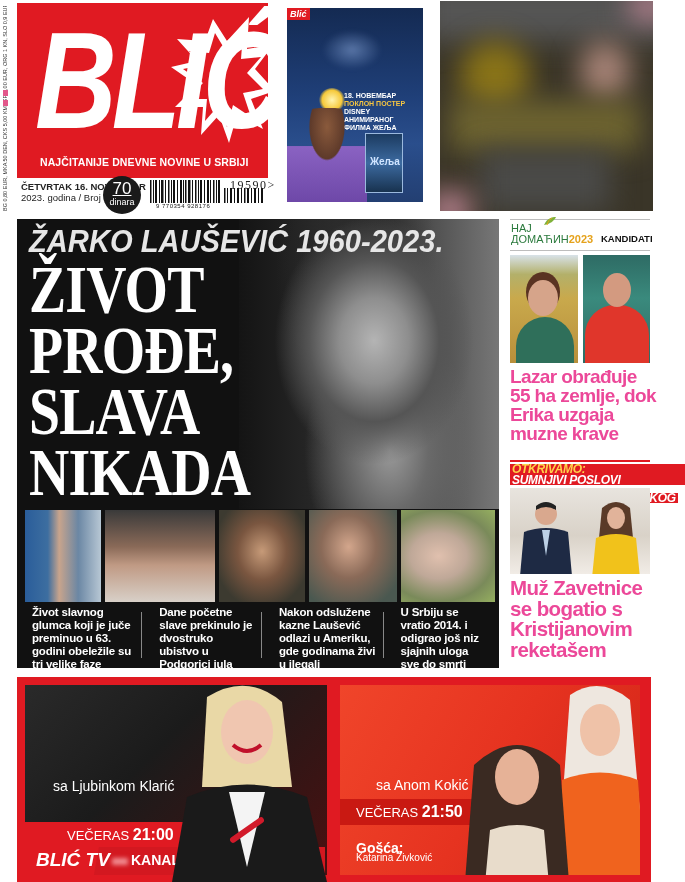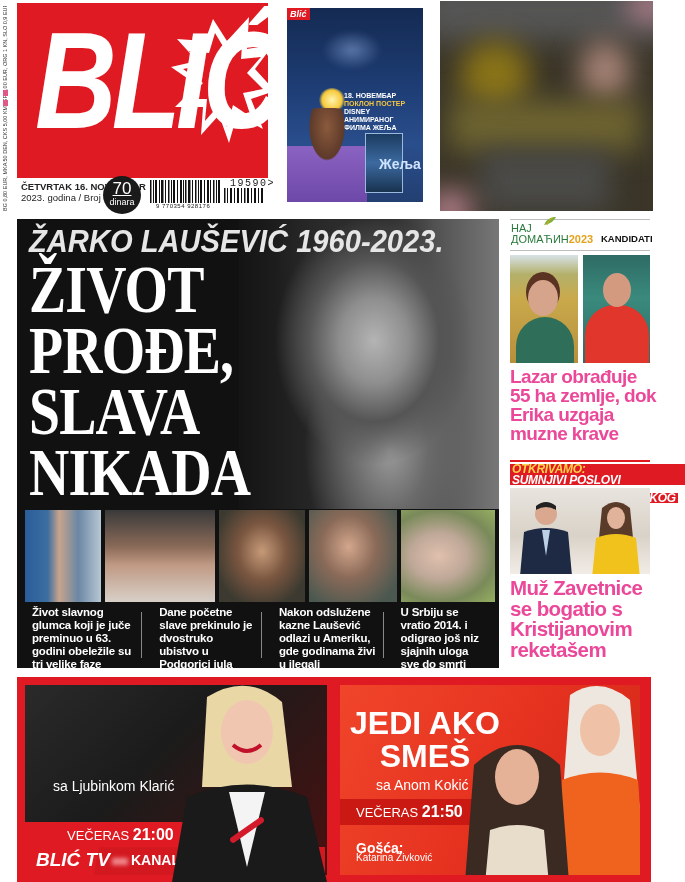--- a/index.html
+++ b/index.html
@@ -35,40 +35,40 @@
   .dateline .sub { font-weight: 400; }
   .price-circle {
     left: 103px; top: 176px; width: 38px; height: 38px; border-radius: 50%;
     background: #1a1a1a; color: #fff; text-align: center;
   }
   .price-circle .num { font-size: 17px; line-height: 19px; margin-top: 3px; text-decoration: underline; }
   .price-circle .cur { font-size: 9px; line-height: 9px; }
   .barcode { left: 150px; top: 180px; width: 70px; height: 23px; }
   .barcode2 { left: 224px; top: 188px; width: 40px; height: 15px; }
   .barcode-num { left: 156px; top: 203px; font-size: 6px; color: #222; letter-spacing: 0.5px; }
-  .issue-code { left: 230px; top: 178px; font-size: 10px; color: #222; letter-spacing: 1.5px; font-family: Liberation Mono, monospace; }
+  .issue-code { left: 230px; top: 178px; font-size: 12px; color: #222; letter-spacing: 1.5px; font-family: Liberation Serif, serif; }
 
   
   .promo { left: 287px; top: 8px; width: 136px; height: 194px; overflow: hidden;
     background: linear-gradient(180deg, #142a52 0%, #1f3f78 45%, #2a4e8c 70%, #233f72 100%); }
   .promo-badge { position: absolute; left: 0; top: 0; background: #e01a22; color: #fff;
     font-size: 9px; font-weight: 900; font-style: italic; padding: 1px 3px; }
   .promo-title-blur { position: absolute; left: 35px; top: 22px; width: 60px; height: 40px;
     background: radial-gradient(ellipse, rgba(140,170,220,0.55), rgba(20,40,80,0) 70%); filter: blur(2px); }
   .promo-star { position: absolute; left: 32px; top: 80px; width: 26px; height: 24px; border-radius: 50%;
     background: radial-gradient(circle, #fff4b0 0%, #f6c93a 55%, rgba(246,201,58,0) 75%); }
   .promo-text { position: absolute; left: 57px; top: 84px; font-size: 7px; line-height: 8px; font-weight: 700; color: #fff; }
   .promo-text .gold { color: #f5c542; }
   .promo-girl { position: absolute; left: 0; top: 100px; width: 80px; height: 94px;
     background: radial-gradient(ellipse at 50% 20%, #8a5a3c 0%, #5e3a2a 30%, rgba(0,0,0,0) 32%),
                 linear-gradient(180deg, rgba(0,0,0,0) 40%, #8a62c2 41%, #6e48a8 100%);
     border-radius: 40% 40% 0 0; }
   .promo-poster { position: absolute; left: 78px; top: 125px; width: 38px; height: 60px;
     background: linear-gradient(180deg, #1c3b60, #3c6aa0 50%, #18324f); border: 1px solid #9bb9de; }
-  .promo-poster span { position: absolute; left: 4px; top: 22px; color: #cfe4ff; font-size: 14px; font-weight: 700; margin-left: 9px; }
+  .promo-poster span { position: absolute; left: 4px; top: 22px; color: #cfe4ff; font-size: 10px; font-weight: 700; }
 
   
   .blur-ad { left: 440px; top: 1px; width: 213px; height: 210px; overflow: hidden; background: #3a3528; }
   .blur-ad div { position: absolute; filter: blur(14px); }
 
   
   .main { left: 17px; top: 219px; width: 482px; height: 449px; background: #111; overflow: hidden; }
   .portrait { position: absolute; right: 0; top: 0; width: 260px; height: 290px;
     background:
       radial-gradient(ellipse at 52% 42%, #b4b4b4 0%, #8e8e8e 18%, #555 34%, rgba(30,30,30,0) 52%),
@@ -153,20 +153,21 @@
 <div class="abs side-prices">BG 0,80 EUR, MKA 50 DEN, CKS 5,00 KM, GR 2,00 EUR, ORG 1 KN, SLO 0,9 EUR, CRO 0,95 EUR, INL 2,00 EUR</div>
 <div class="abs pink-sq" style="top:90px"></div>
 <div class="abs pink-sq" style="top:100px"></div>
 
 <div class="abs masthead">
   <svg class="burst" viewBox="0 0 110 135">
     <polygon fill="#fff" points="10,28 38,30 46,8 60,30 82,6 80,38 106,34 88,58 108,80 84,88 96,118 70,104 62,132 52,104 34,124 36,96 8,96 30,74 4,56 30,50"></polygon>
     <polygon fill="#e01a22" points="22,40 42,42 48,22 60,42 76,22 74,48 94,46 80,62 96,78 76,82 84,106 66,94 60,116 52,94 38,110 40,88 20,88 36,72 16,58 36,54"></polygon>
   </svg>
   <div class="logo-text">BLIĆ</div>
+  <div class="tagline">NAJČITANIJE DNEVNE NOVINE U SRBIJI</div>
 </div>
 
 <div class="abs dateline">
   <div>ČETVRTAK 16. NOVEMBAR</div>
   <div class="sub">2023. godina / Broj 9590</div>
 </div>
 <div class="abs price-circle">
   <div class="num">70</div>
   <div class="cur">dinara</div>
 </div>
@@ -328,24 +329,20 @@
   <svg class="host1" viewBox="0 0 175 205">
     <path d="M50 20 Q90 -5 125 25 L135 110 L45 110Z" fill="#e9d8a6"></path>
     <ellipse cx="90" cy="55" rx="26" ry="32" fill="#f0c6b0"></ellipse>
     <path d="M76 68 Q90 80 104 68" stroke="#c0102a" stroke-width="4" fill="none"></path>
     <path d="M15 205 L30 120 Q90 95 150 120 L170 205Z" fill="#1a1a1a"></path>
     <path d="M72 115 L90 190 L108 115Z" fill="#f4f4f4"></path>
     <rect x="70" y="150" width="40" height="6" rx="3" fill="#d21a2a" transform="rotate(-35 90 153)"></rect>
   </svg>
 
   <div class="jedi-panel">
-    <div class="jedi-title">
-      <div>JEDI AKO</div>
-      <div>SMEŠ</div>
-    </div>
     <div class="jedi-sub">sa Anom Kokić</div>
     <div class="jedi-time"><span>VEČERAS</span> <b>21:50</b></div>
     <div class="guest-lbl">Gošća:</div>
     <div class="guest-name">Katarina Živković</div>
     <svg class="host3" viewBox="0 0 95 200">
       <path d="M20 10 Q50 -10 80 15 L92 150 L10 150Z" fill="#eee7df"></path>
       <ellipse cx="50" cy="45" rx="20" ry="26" fill="#efc2a8"></ellipse>
       <path d="M5 200 L12 95 Q50 80 88 95 L95 200Z" fill="#f0631e"></path>
     </svg>
     <svg class="host2" viewBox="0 0 110 160">

